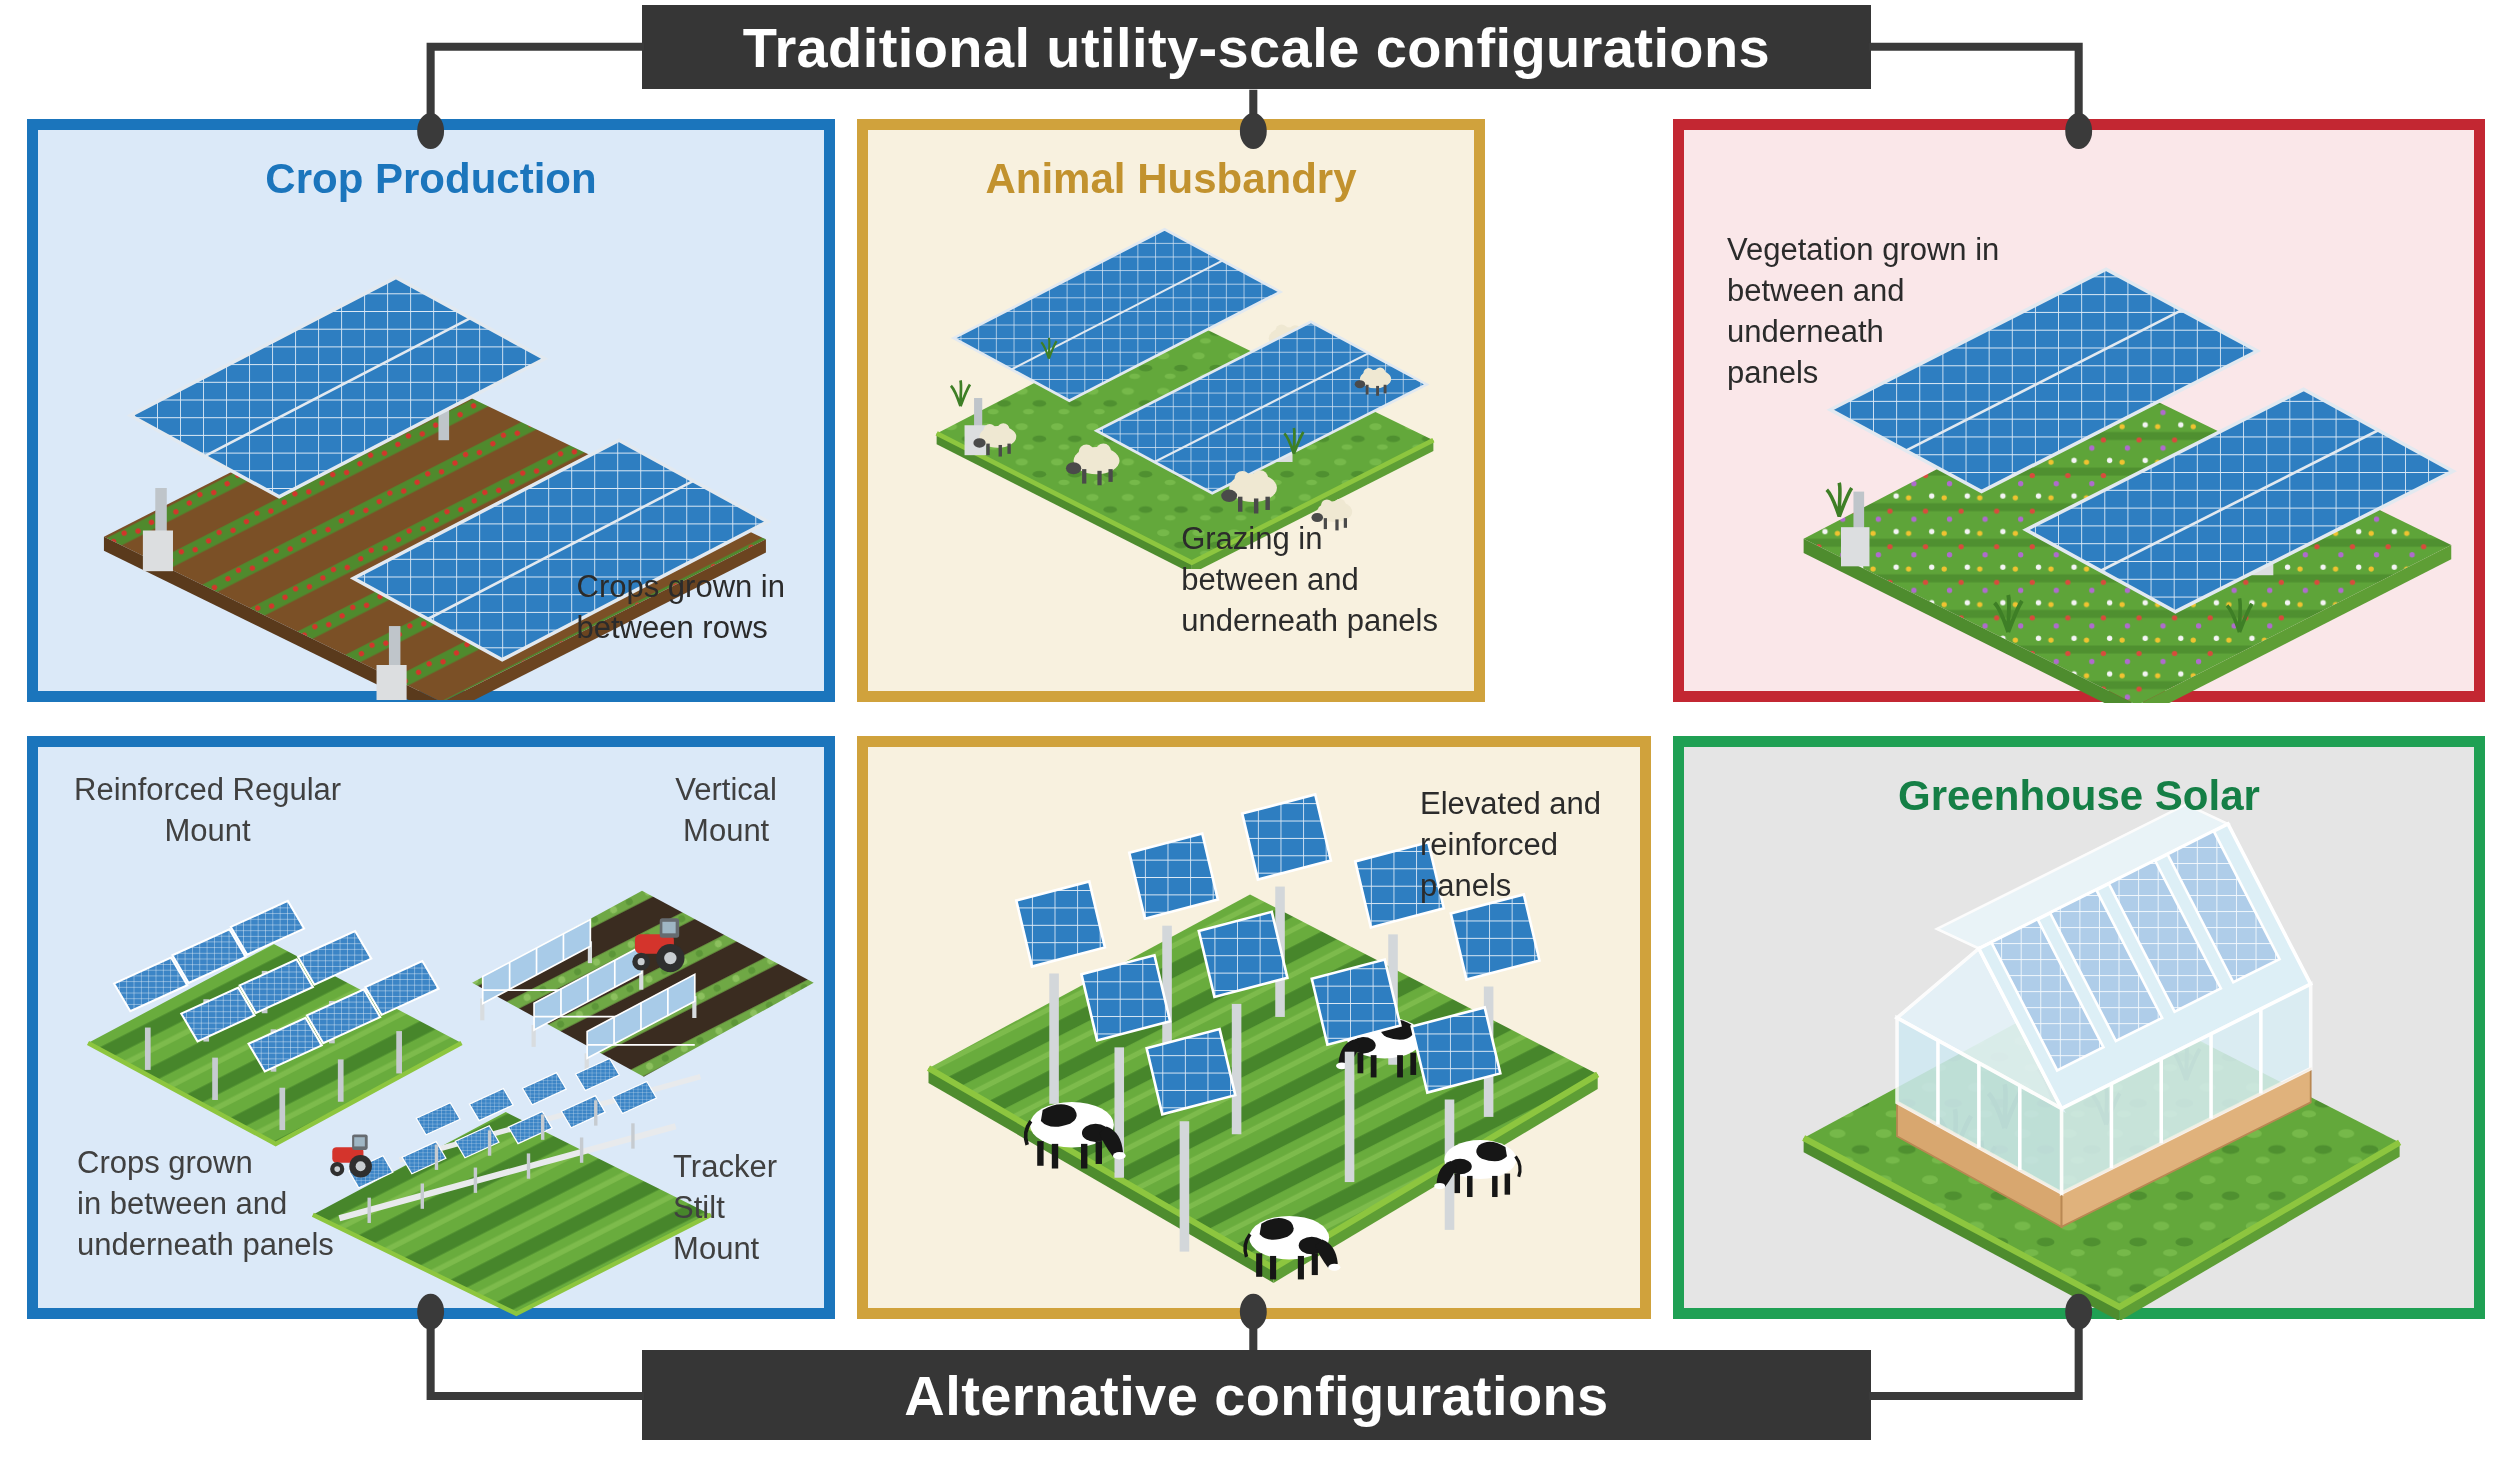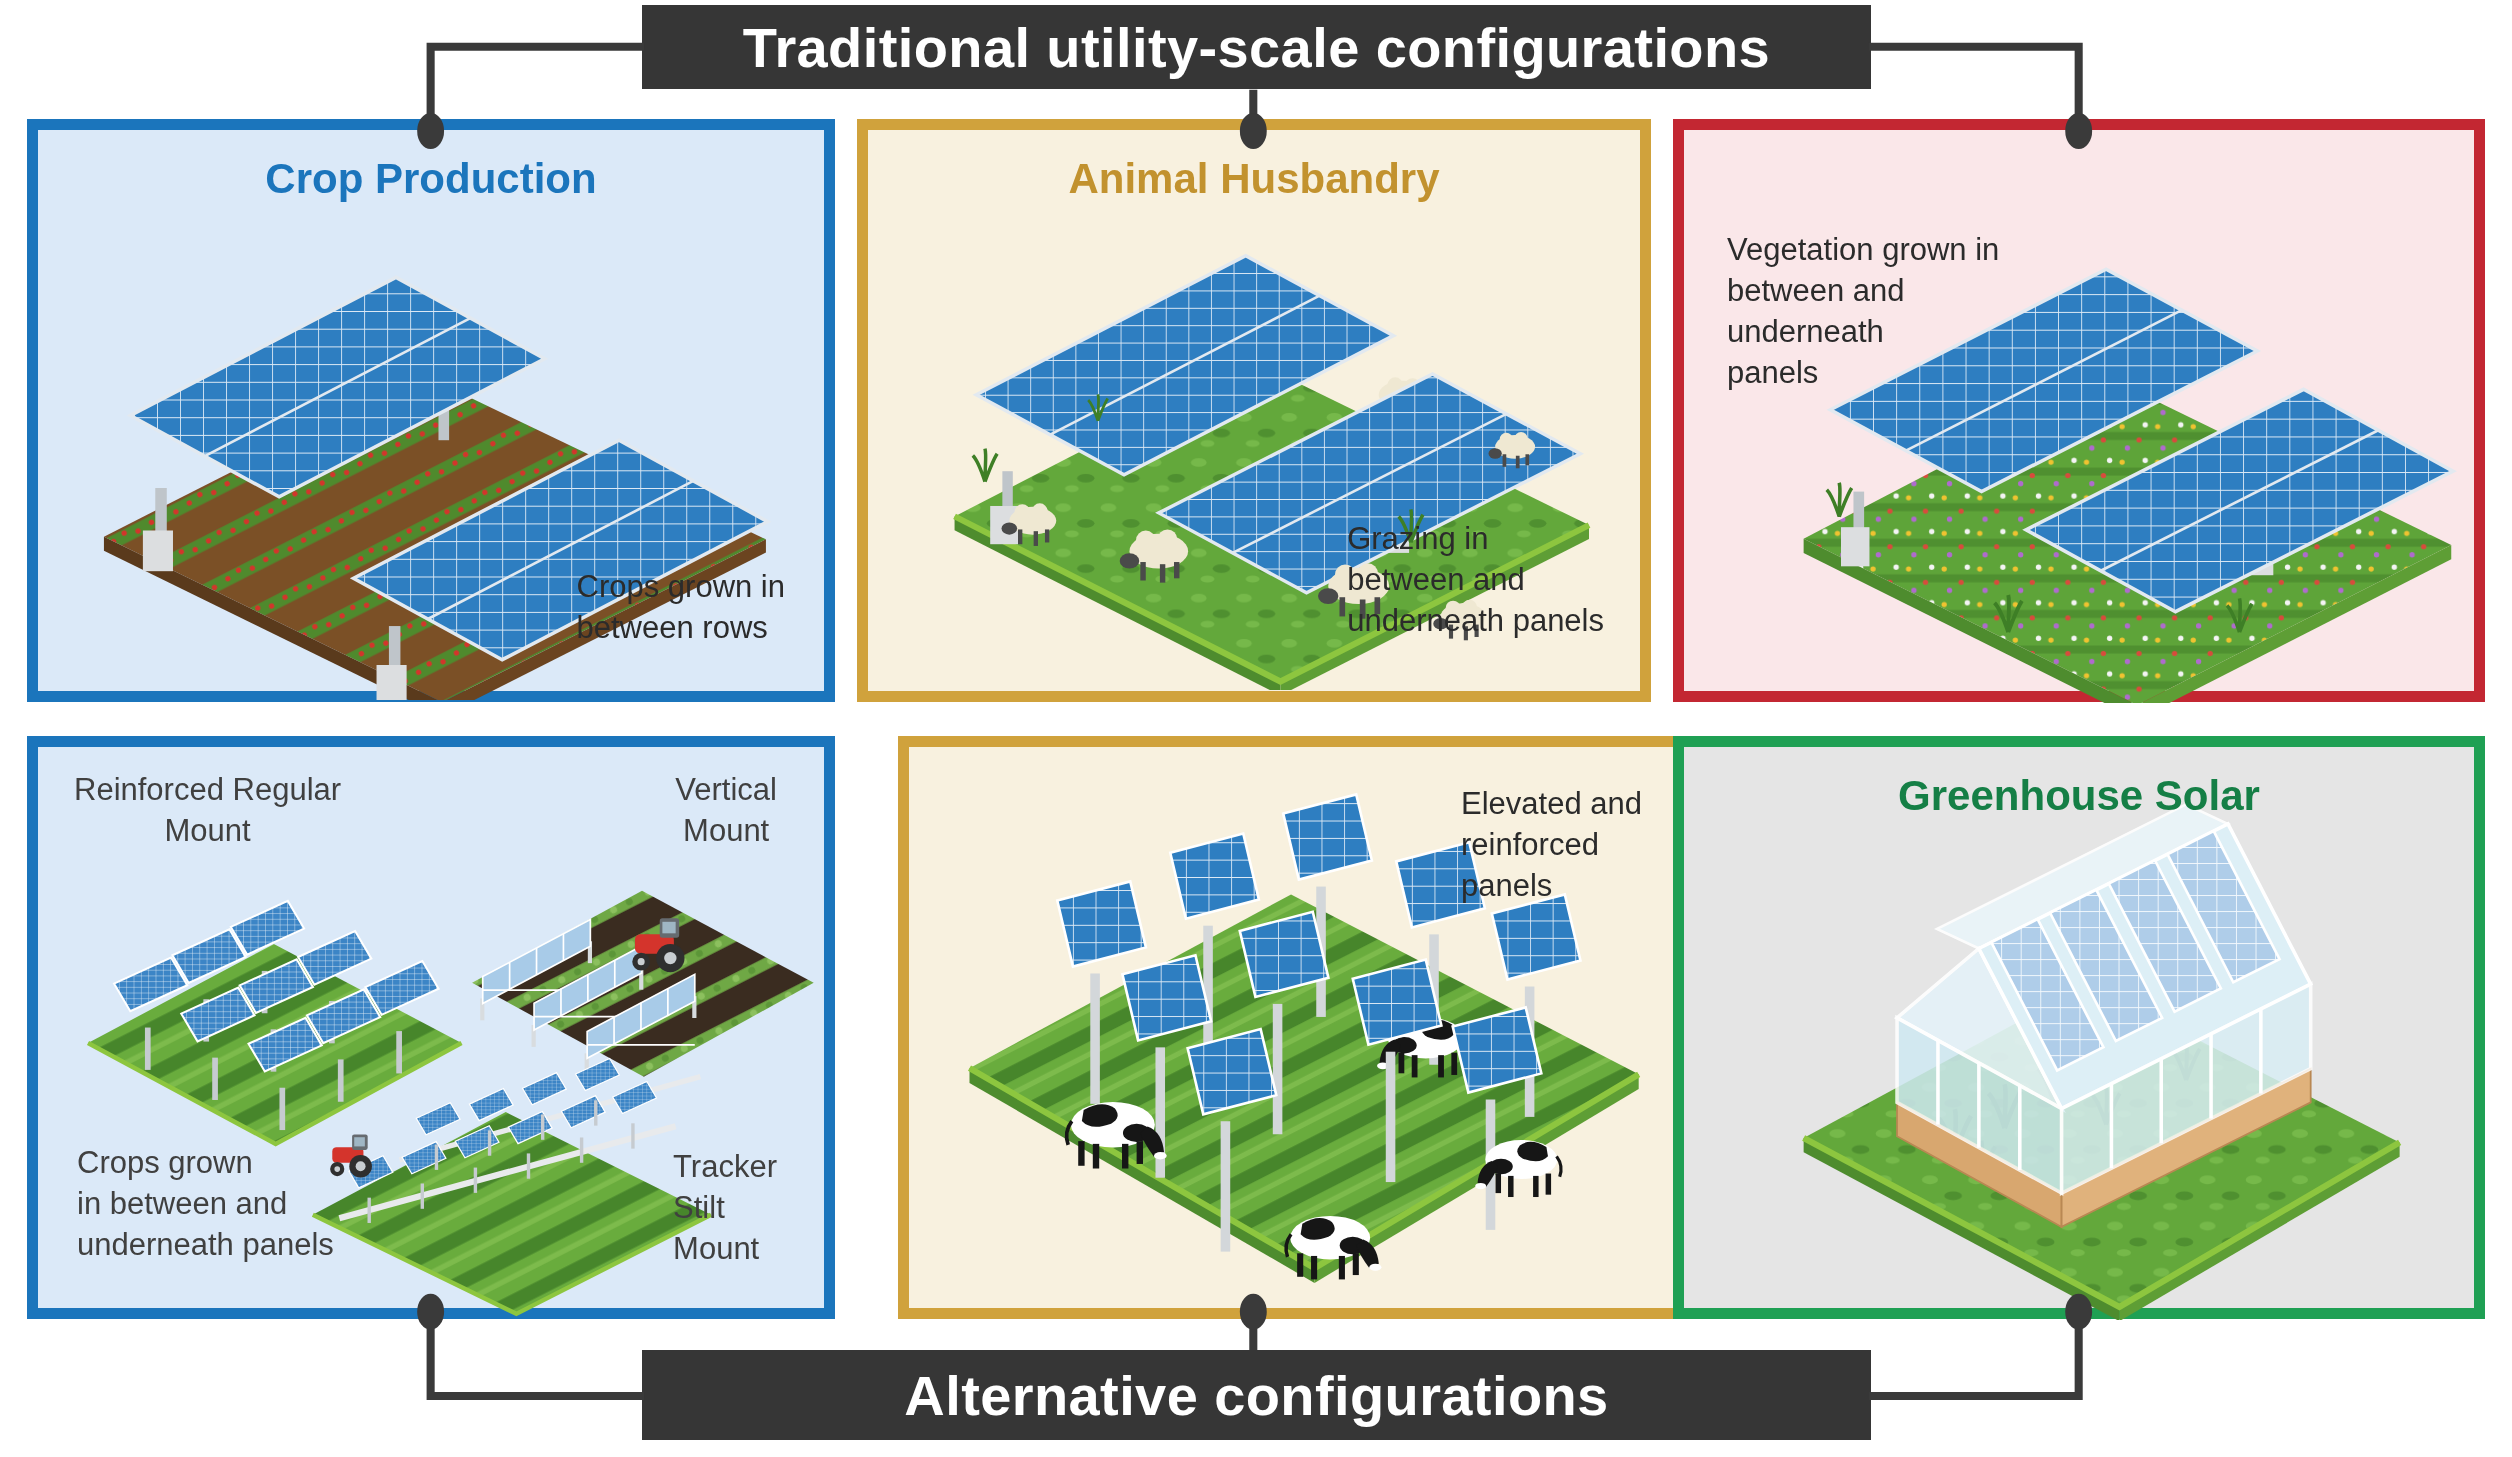--- a/index.html
+++ b/index.html
@@ -157,21 +157,21 @@
       <rect x="392" y="556" width="13" height="54" fill="#BFC5CA"></rect>
       <rect x="378" y="600" width="34" height="40" fill="#DCDEE0"></rect>
       <rect x="700" y="430" width="12" height="48" fill="#BFC5CA"></rect>
       <polygon points="352,502 652,346 820,438 520,594" fill="url(#pv)" stroke="#E2E9F0" stroke-width="4"></polygon>
       <line x1="436" y1="548" x2="736" y2="392" stroke="#E2E9F0" stroke-width="3"></line>
     </svg>
     <div class="caption cap-right" style="right:39px;bottom:43px;">Crops grown in
 between rows</div>
   </div>
 
-  <div class="panel p-gold" style="left:857px;top:119px;width:794px;height:583px;padding-left:44px;">
+  <div class="panel p-gold" style="left:857px;top:119px;width:628px;height:583px;padding-left:44px;">
     <div class="panel-title">Animal Husbandry</div>
     <svg class="scene" viewBox="0 0 880 640" preserveAspectRatio="xMidYMid meet">
       <polygon points="95,440 440,262 825,450 470,630" fill="url(#grassTex)"></polygon>
       <polygon points="95,440 470,630 470,646 95,456" fill="#4E8C2E"></polygon>
       <polygon points="470,630 825,450 825,466 470,646" fill="#5E9E35"></polygon>
       <polyline points="95,440 470,630 825,450" fill="none" stroke="#8DC63F" stroke-width="7"></polyline>
       <rect x="150" y="388" width="12" height="48" fill="#BFC5CA"></rect>
       <rect x="136" y="428" width="32" height="44" fill="#DCDEE0"></rect>
       <polygon points="120,300 430,140 600,232 290,392" fill="url(#pv)" stroke="#E2E9F0" stroke-width="4"></polygon>
       <line x1="205" y1="346" x2="515" y2="186" stroke="#E2E9F0" stroke-width="3"></line>
@@ -259,21 +259,21 @@
     <div class="caption gray cap-center" style="right:47px;top:21.5px;">Vertical
 Mount</div>
     <div class="caption gray" style="left:39px;bottom:43px;text-align:left;">Crops grown
 in between and
 underneath panels</div>
     <div class="caption gray cap-right" style="right:47px;bottom:39px;">Tracker
 Stilt
 Mount</div>
   </div>
 
-  <div class="panel p-gold" style="left:898px;top:736px;width:794px;height:583px;">
+  <div class="panel p-gold" style="left:857px;top:736px;width:794px;height:583px;">
     <svg class="scene" viewBox="0 0 880 640" preserveAspectRatio="xMidYMid meet">
       <polygon points="65,365 435,165 835,372 462,595" fill="url(#grassRows)"></polygon>
       <polygon points="65,365 462,595 462,612 65,382" fill="#4E8C2E"></polygon>
       <polygon points="462,595 835,372 835,389 462,612" fill="#5E9E35"></polygon>
       <polyline points="65,365 462,595 835,372" fill="none" stroke="#8DC63F" stroke-width="7"></polyline>
       <use href="#epanel" transform="translate(210,300)"></use>
       <use href="#epanel" transform="translate(340,245)"></use>
       <use href="#epanel" transform="translate(470,200)"></use>
       <use href="#epanel" transform="translate(600,255)"></use>
       <use href="#epanel" transform="translate(710,315)"></use>

